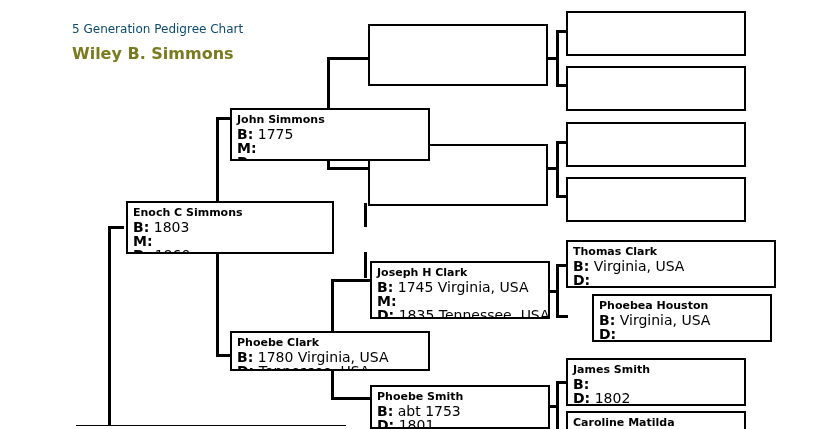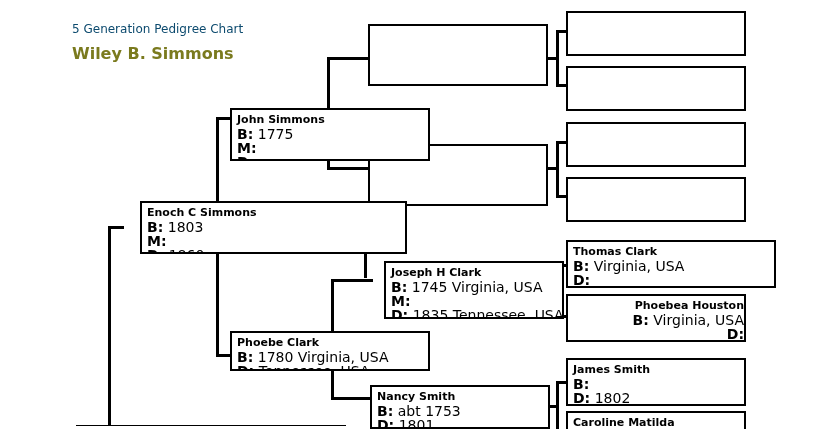--- a/index.html
+++ b/index.html
@@ -126,21 +126,21 @@
   <div class="hairline" style="left:76px; top:425px; width:270px;"></div>
 
   <div class="pbox" style="left:566px; top:11px; width:180px; height:45px;"></div>
   <div class="pbox" style="left:566px; top:66px; width:180px; height:45px;"></div>
   <div class="pbox" style="left:566px; top:122px; width:180px; height:45px;"></div>
   <div class="pbox" style="left:566px; top:177px; width:180px; height:45px;"></div>
 
   <div class="pbox" style="left:368px; top:24px; width:180px; height:62px;"></div>
   <div class="pbox" style="left:368px; top:144px; width:180px; height:62px;"></div>
 
-  <div class="pbox" style="left:140px; top:201px; width:267px; height:53px;">
+  <div class="pbox" style="left:126px; top:201px; width:208px; height:53px;">
     <div class="pname">Enoch C Simmons</div>
     <div class="pfact">
       <span class="lbl">B:</span>
       <span>1803</span>
     </div>
     <div class="pfact">
       <span class="lbl">M:</span>
       <span></span>
     </div>
     <div class="pfact">
@@ -170,38 +170,38 @@
     <div class="pfact">
       <span class="lbl">B:</span>
       <span>1780 Virginia, USA</span>
     </div>
     <div class="pfact">
       <span class="lbl">D:</span>
       <span>Tennessee, USA</span>
     </div>
   </div>
 
-  <div class="pbox" style="left:384px; top:261px; width:180px; height:58px;">
+  <div class="pbox" style="left:370px; top:261px; width:180px; height:58px;">
     <div class="pname">Joseph H Clark</div>
     <div class="pfact">
       <span class="lbl">B:</span>
       <span>1745 Virginia, USA</span>
     </div>
     <div class="pfact">
       <span class="lbl">M:</span>
       <span></span>
     </div>
     <div class="pfact">
       <span class="lbl">D:</span>
       <span>1835 Tennessee, USA</span>
     </div>
   </div>
 
   <div class="pbox" style="left:370px; top:385px; width:180px; height:44px;">
-    <div class="pname">Nancy Smith</div>
+    <div class="pname">Phoebe Smith</div>
     <div class="pfact">
       <span class="lbl">B:</span>
       <span>abt 1753</span>
     </div>
     <div class="pfact">
       <span class="lbl">D:</span>
       <span>1801</span>
     </div>
   </div>
 
@@ -210,21 +210,21 @@
     <div class="pfact">
       <span class="lbl">B:</span>
       <span>Virginia, USA</span>
     </div>
     <div class="pfact">
       <span class="lbl">D:</span>
       <span></span>
     </div>
   </div>
 
-  <div class="pbox" style="left:566px; top:294px; width:180px; height:48px;text-align:right;">
+  <div class="pbox" style="left:592px; top:294px; width:180px; height:48px;">
     <div class="pname">Phoebea Houston</div>
     <div class="pfact">
       <span class="lbl">B:</span>
       <span>Virginia, USA</span>
     </div>
     <div class="pfact">
       <span class="lbl">D:</span>
       <span></span>
     </div>
   </div>

